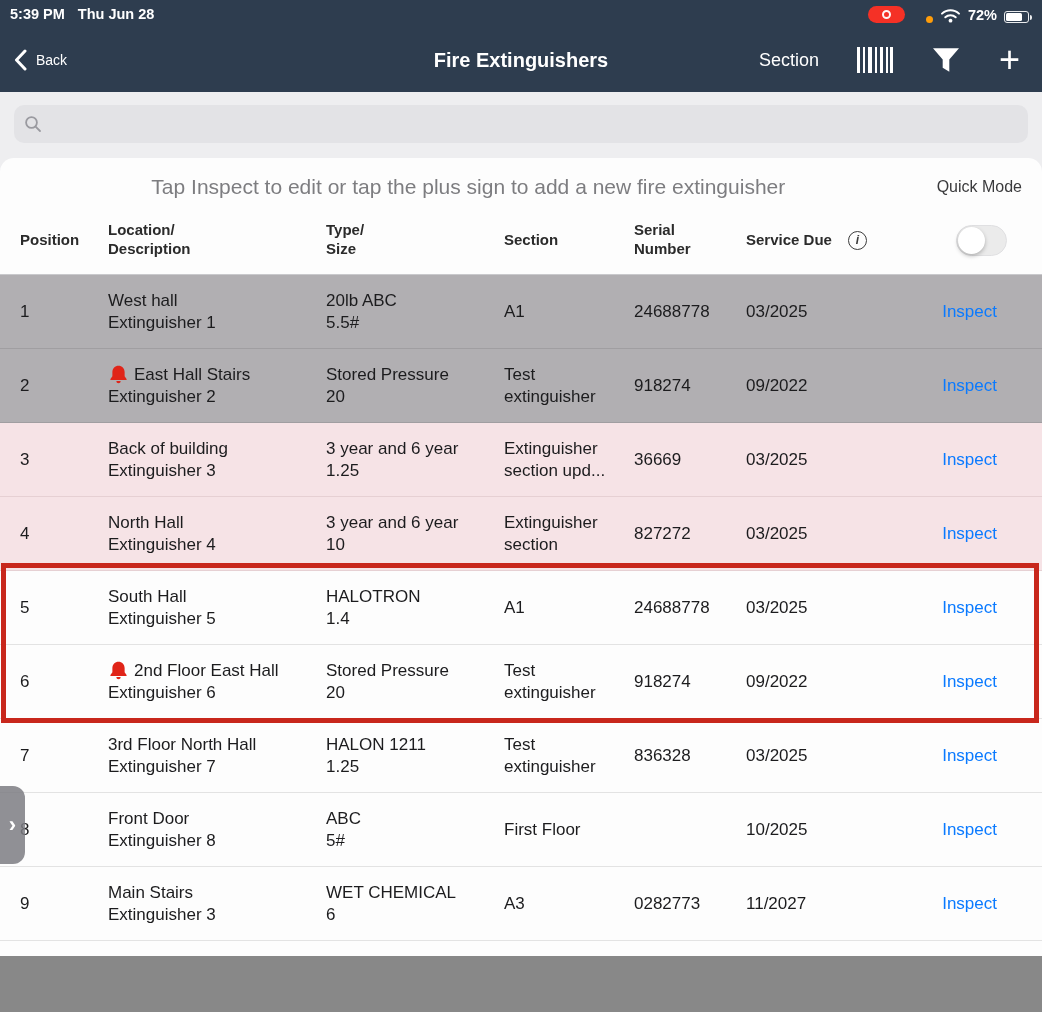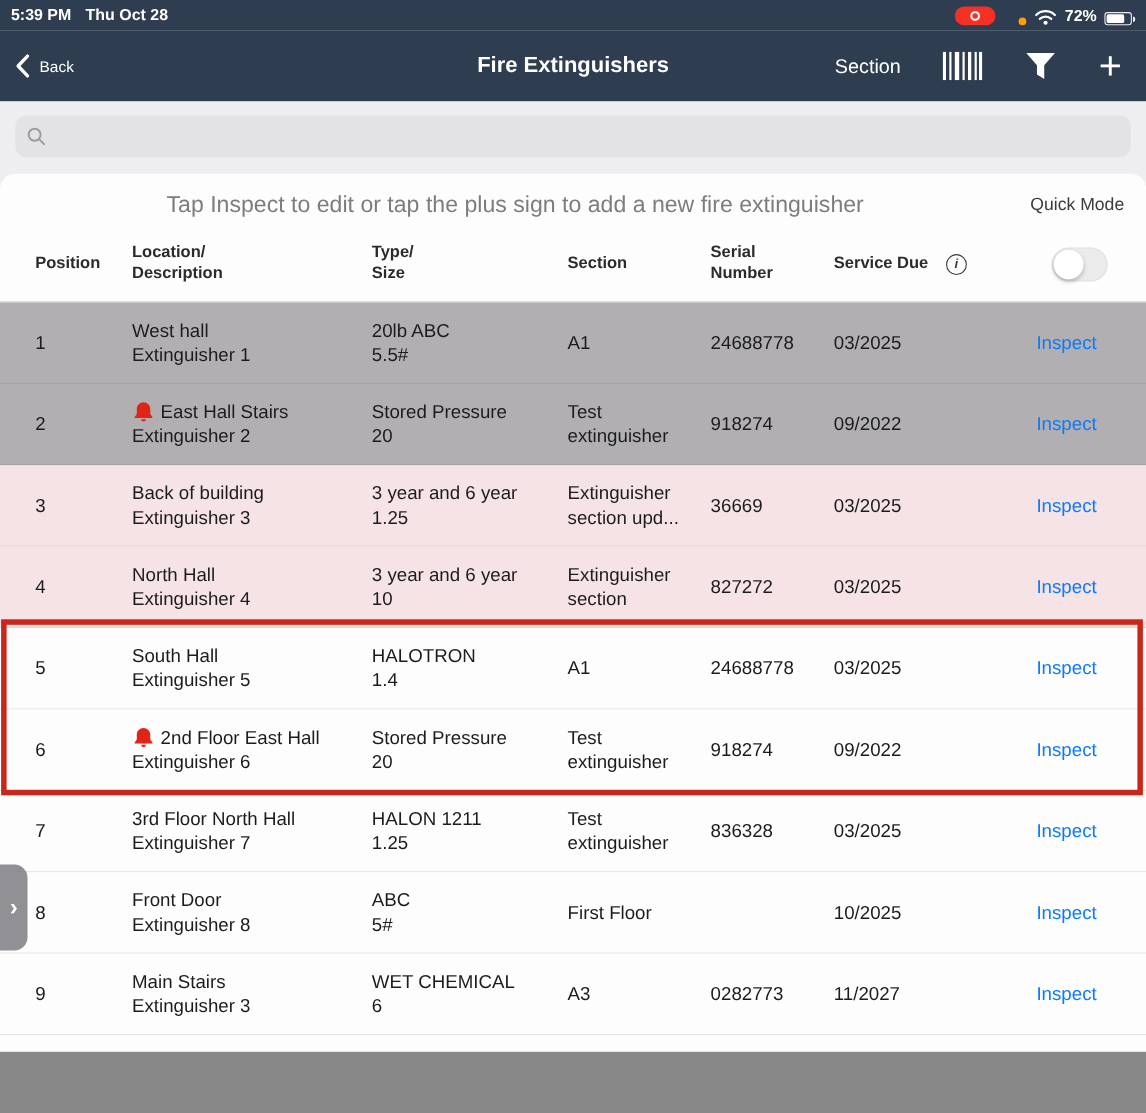--- a/index.html
+++ b/index.html
@@ -42,21 +42,21 @@
     display:flex; align-items:center; padding:0 10px; gap:6px; }
   .search-field input { border:none; outline:none; background:transparent; flex:1;
     font-size:17px; font-family:"Liberation Sans", sans-serif; color:#333; }
   
   .sheet { position:relative; margin-top:-14px; background:#fdfdfd;
     border-radius:14px 14px 0 0; height:868px; }
   .instruction-row { height:48px; display:flex; align-items:center; padding-top:10px; }
   .instruction { flex:1; text-align:center; color:#7d7d80; font-size:21px; }
   .quick-mode-label { padding-right:20px; color:#3a3a3c; font-size:16px; white-space:nowrap; }
   .grid { display:grid; grid-template-columns:88px 218px 178px 130px 112px 150px 1fr;
-    align-items:center; padding-left:32px; }
+    align-items:center; padding-left:20px; }
   .header-row { height:69px; border-bottom:1px solid #c9c9cc; }
   .header-row .hcell { font-size:15px; font-weight:700; color:#2b2b2b; white-space:pre-line; line-height:1.25; }
   .hdue { display:flex; gap:16px; }
   .info-icon { width:19px; height:19px; border:1.5px solid #3c3c3c; border-radius:50%;
     display:inline-flex; align-items:center; justify-content:center;
     font-size:12px; font-style:italic; font-weight:600; color:#3c3c3c; cursor:pointer; }
   .htoggle { display:flex; justify-content:flex-end; padding-right:35px; }
   .toggle { width:51px; height:31px; border-radius:16px; background:#ebebeb;
     border:1px solid #e0e0e2; position:relative; cursor:pointer; display:inline-block; }
   .toggle .knob { position:absolute; left:1px; top:1px; width:27px; height:27px;
@@ -80,21 +80,21 @@
     font-size:22px; font-weight:700; cursor:pointer; }
 </style>
 </head>
 <body>
 
 <div class="screen">
 
   <div class="status-bar">
     <div class="sb-left">
       <span>5:39 PM</span>
-      <span>Thu Oct 28</span>
+      <span>Thu Jun 28</span>
     </div>
     <div class="sb-right">
       <span class="rec-pill">
           <span class="rec-ring"></span>
         </span>
       <span class="orange-dot"></span>
       <span class="icon-btn">
         <svg width="21" height="15" viewBox="0 0 21 15" fill="none">
           <path d="M2 5.6a12.3 12.3 0 0 1 17 0" stroke="#fff" stroke-width="2" stroke-linecap="round"></path>
           <path d="M5.3 9.2a7.6 7.6 0 0 1 10.4 0" stroke="#fff" stroke-width="2" stroke-linecap="round"></path>

